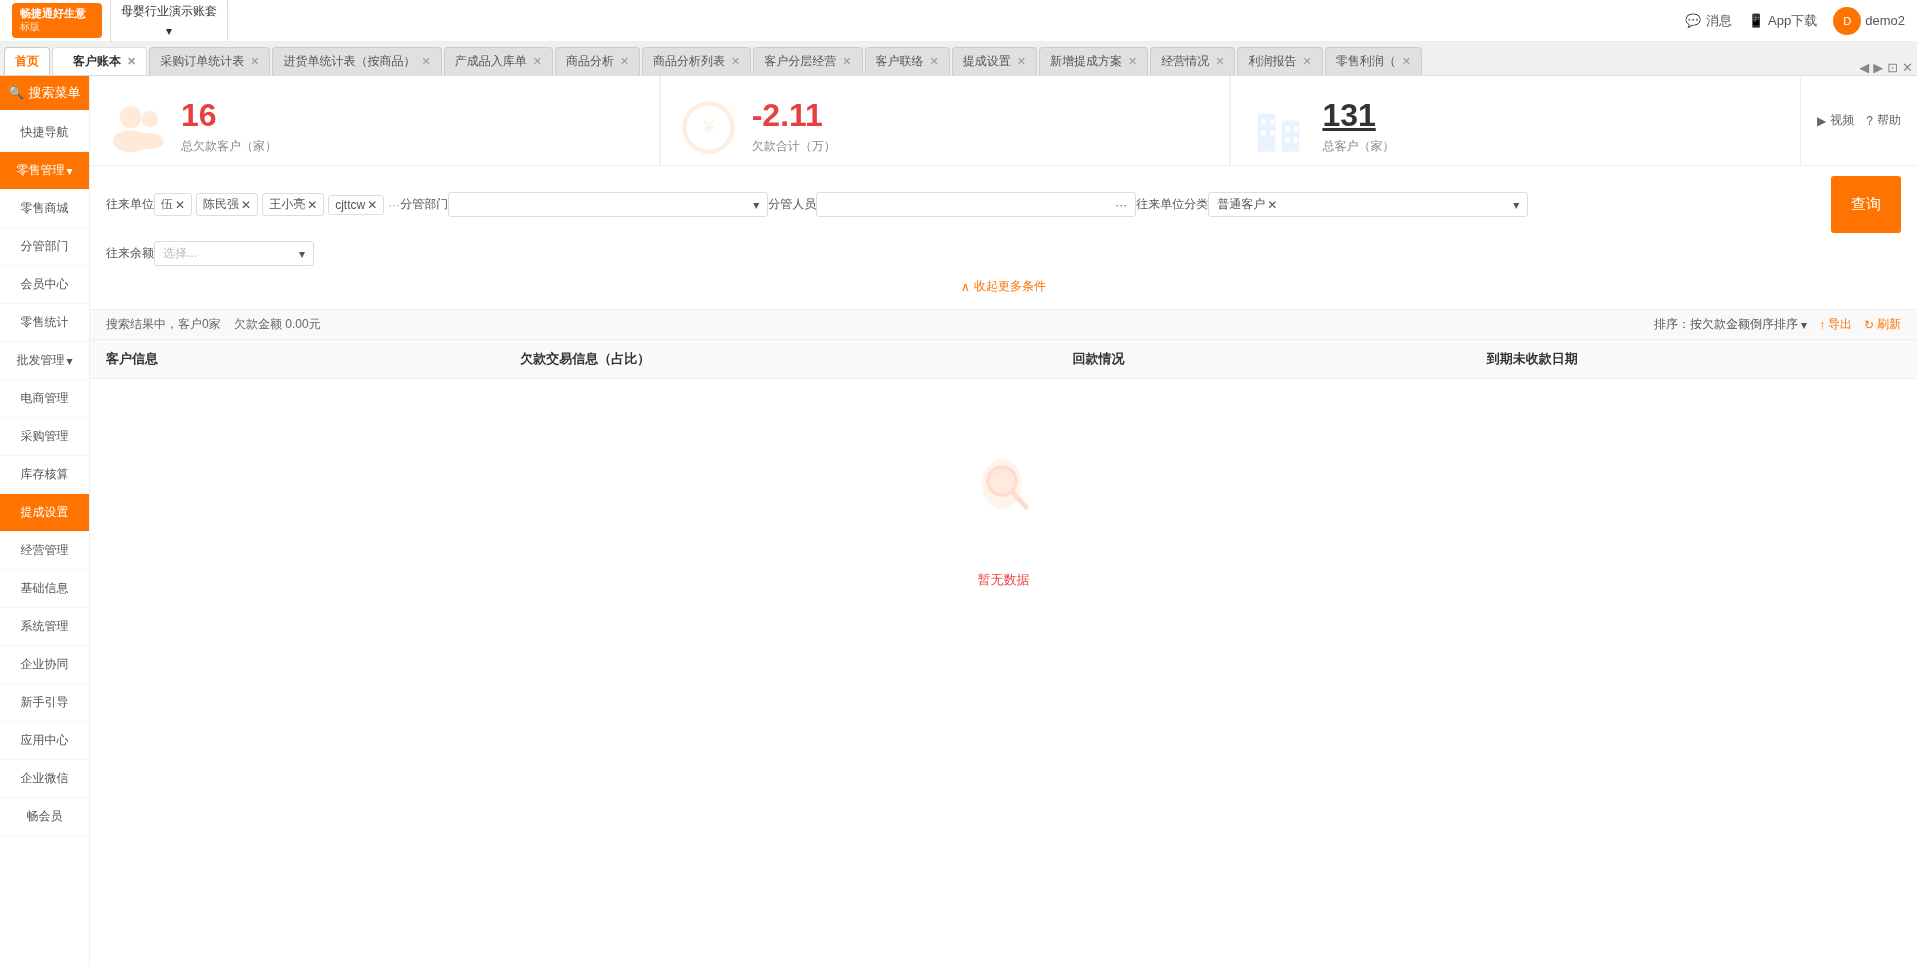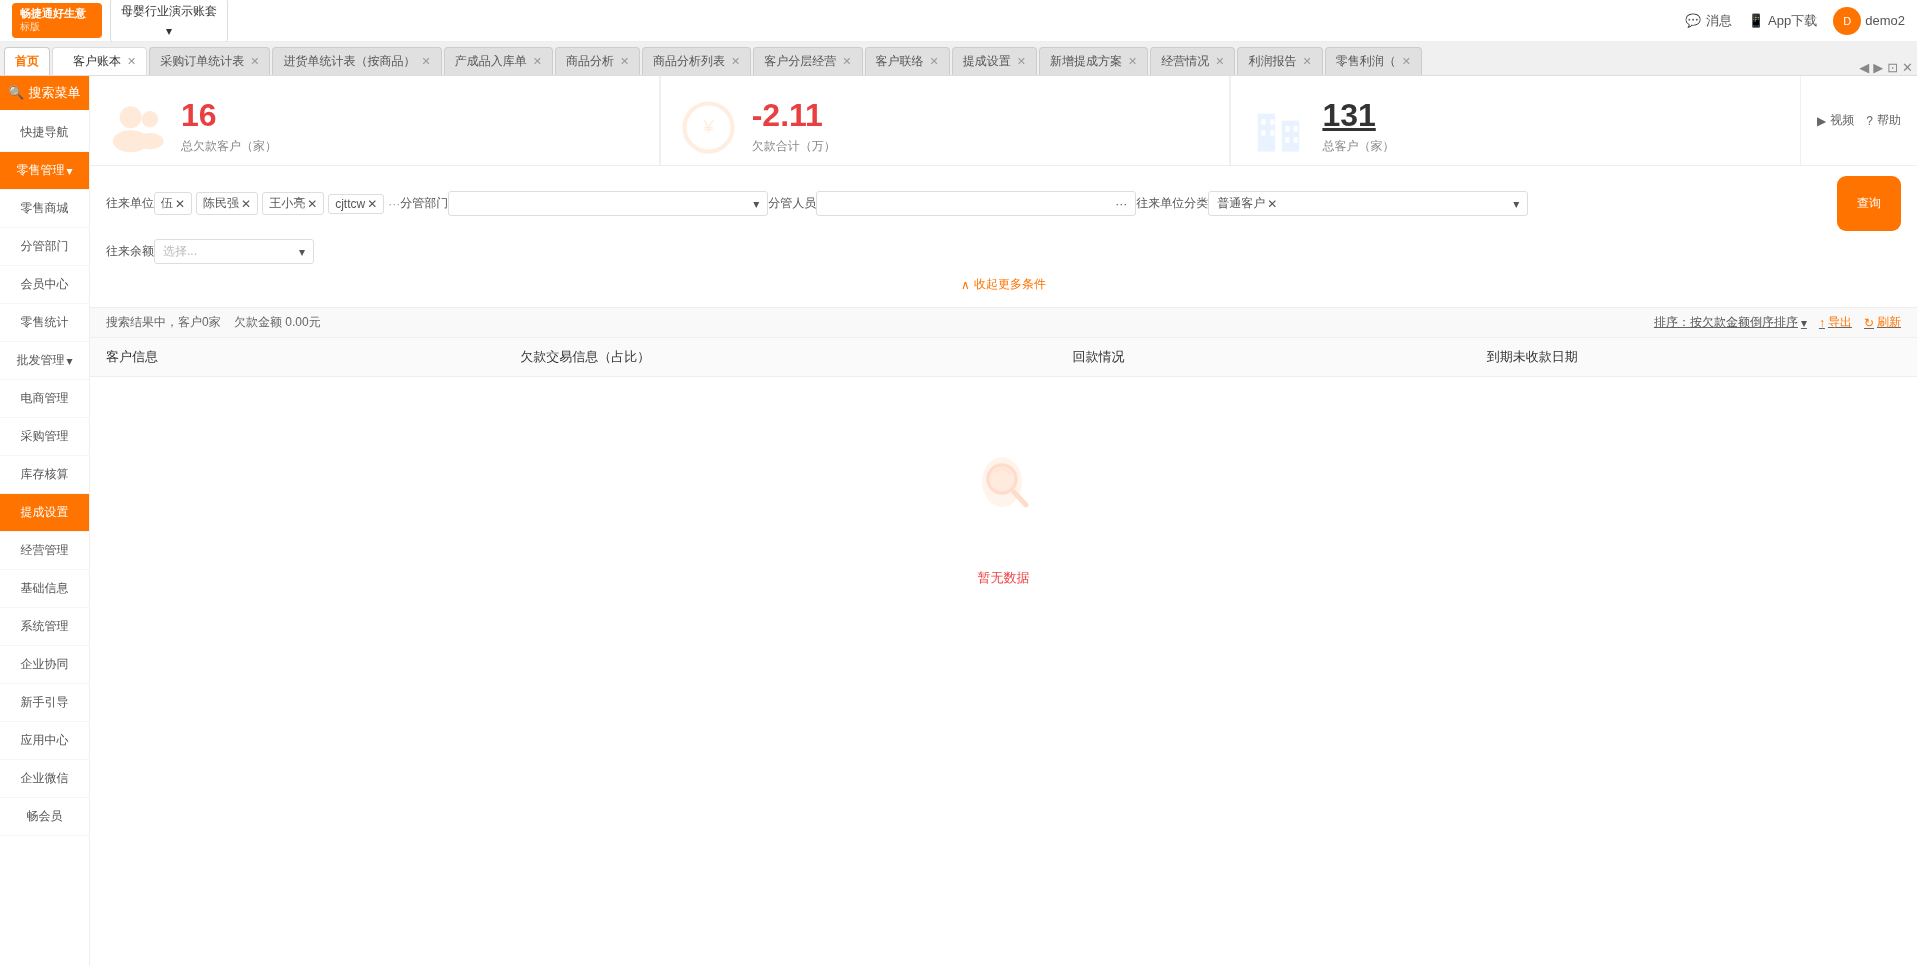--- a/index.html
+++ b/index.html
@@ -52,21 +52,21 @@
       white-space: nowrap;
       color: #555;
       background: #e0e0e0;
       margin-right: 2px;
       border: 1px solid #ccc;
       border-bottom: none;
     }
     .tab-item.active {
       background: #fff;
       color: #333;
-      font-weight: normal;
+      font-weight: bold;
       border-color: #ddd;
       padding-left: 20px;
     }
     .tab-item .tab-close { color: #999; font-size: 11px; margin-left: 2px; }
     .tab-home { background: #fff; color: #ff7300; font-weight: bold; }
     .tab-bar-right { margin-left: auto; display: flex; align-items: center; gap: 4px; }
 
     
     .main-body { display: flex; flex: 1; overflow: hidden; }
 
@@ -155,43 +155,43 @@
       display: flex; align-items: center; gap: 2px;
       background: #fff; border: 1px solid #ddd; border-radius: 3px;
       padding: 2px 6px; font-size: 12px; color: #555;
     }
     .collapse-btn {
       display: flex; align-items: center; gap: 4px;
       color: #ff7300; font-size: 12px; cursor: pointer;
       padding: 4px 16px; justify-content: center;
     }
     .query-btn {
-      background: #ff7300; color: #fff; border: none; border-radius: 9px;
-      padding: 19px 20px; font-size: 12px; cursor: pointer; margin-left: auto;
+      background: #ff7300; color: #fff; border: none; border-radius: 3px;
+      padding: 19px 20px; font-size: 15px; cursor: pointer; margin-left: auto;
     }
 
     
     .result-bar {
       display: flex; align-items: center; justify-content: space-between;
       padding: 6px 16px; background: #f9f9f9; border-bottom: 1px solid #eee;
       font-size: 12px; color: #666; flex-shrink: 0;
     }
-    .result-bar-right { display: flex; align-items: flex-start; gap: 12px; text-decoration: underline; }
+    .result-bar-right { display: flex; align-items: flex-start; gap: 12px; }
     .sort-btn { display: flex; align-items: center; gap: 3px; cursor: pointer; color: #555; }
     .action-btn { display: flex; align-items: center; gap: 3px; cursor: pointer; color: #ff7300; }
 
     
     .table-container { flex: 1; overflow-y: auto; background: #fff; }
     .table-header {
       display: grid;
       grid-template-columns: 3fr 4fr 3fr 3fr;
       padding: 10px 16px;
       background: #fafafa;
       border-bottom: 1px solid #eee;
-      font-weight: normal; font-size: 13px; color: #333;
+      font-weight: bold; font-size: 13px; color: #333;
       position: sticky; top: 0;
     }
     .empty-state {
       display: flex; flex-direction: column; align-items: center; justify-content: center;
       padding: 60px 0; color: #aaa; font-size: 13px; gap: 16px;
     }
 
     
     .stat-divider { width: 1px; background: #f0f0f0; align-self: stretch; }
   </style>

